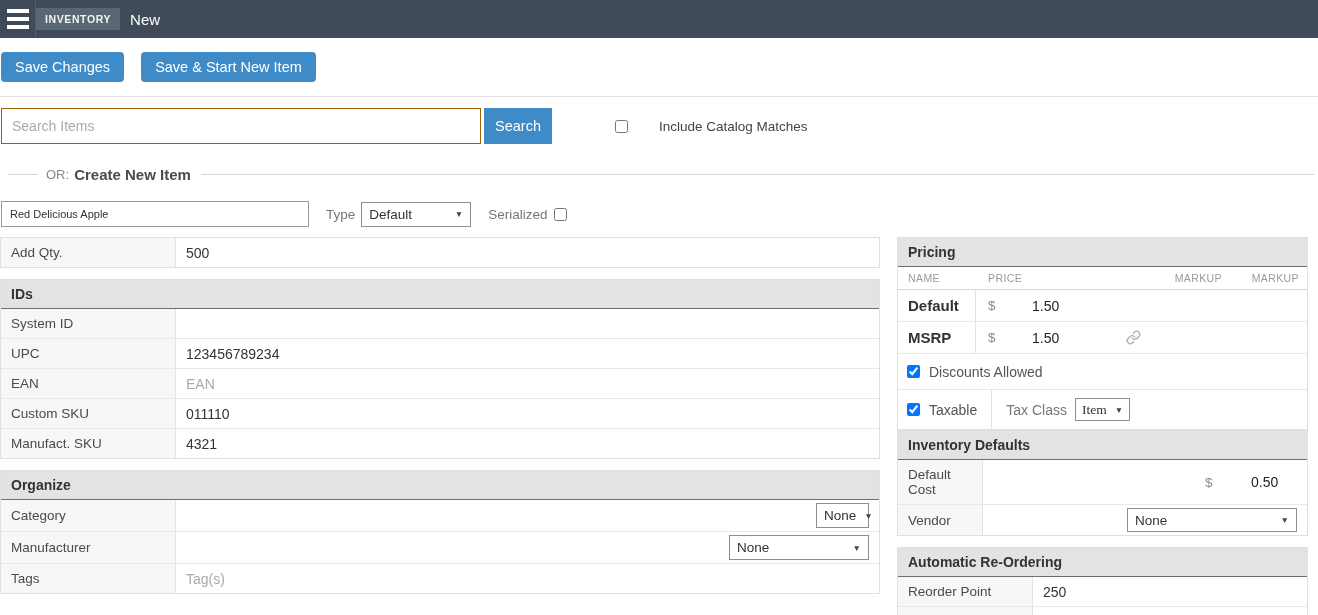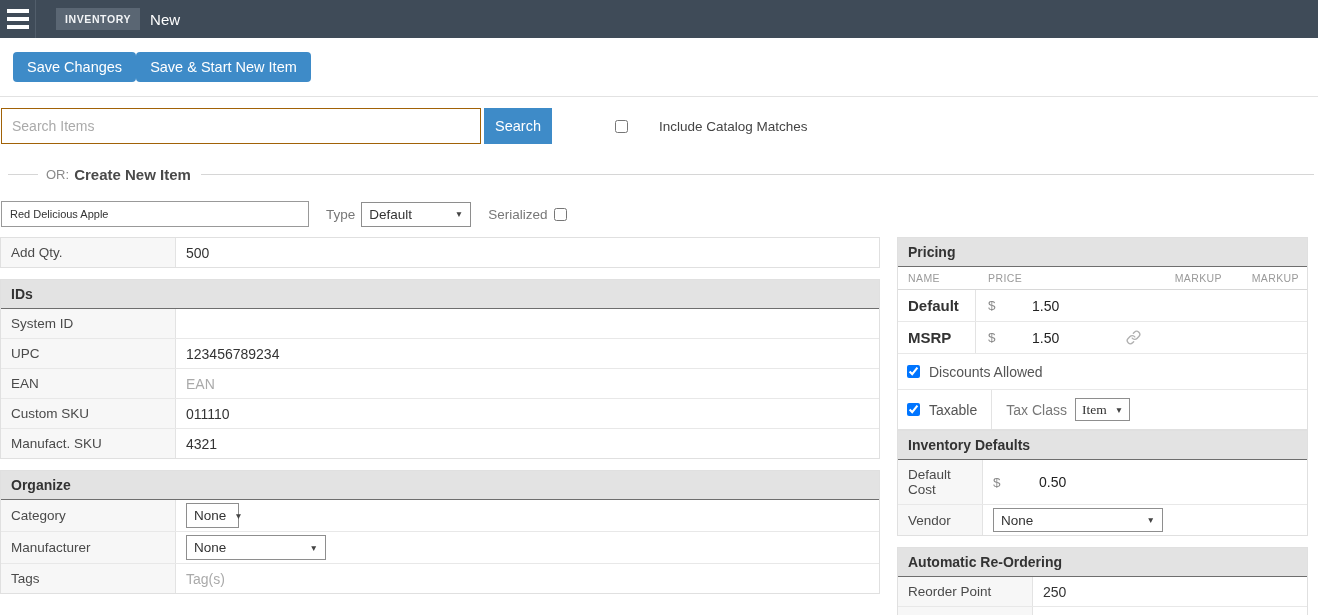--- a/index.html
+++ b/index.html
@@ -5,26 +5,26 @@
   * { box-sizing: border-box; margin: 0; padding: 0; }
   html,body { width:1318px; height:615px; overflow:hidden; background:#fff;
     font-family:"Liberation Sans", sans-serif; color:#333; }
 
   
   .topbar { height:38px; background:#3f4b58; display:flex; align-items:center; }
   .hamburger { width:36px; height:38px; display:flex; flex-direction:column;
     justify-content:center; align-items:center; gap:4px; cursor:pointer;
     border-right:1px solid #525e6b; }
   .hamburger span { display:block; width:22px; height:4px; background:#fff; }
-  .module-badge { margin-left:20px; background:#5a6673; color:#f2f4f6;
+  .module-badge { margin-left:0; background:#5a6673; color:#f2f4f6;
     font-size:10.5px; font-weight:bold; letter-spacing:0.6px; padding:5px 9px; }
   .page-title { color:#fff; font-size:15px; margin-left:10px; }
 
   
-  .toolbar { padding:14px 0 14px 13px; border-bottom:1px solid #e2e2e2; display:flex; }
+  .toolbar { padding:14px 0 14px 1px; border-bottom:1px solid #e2e2e2; display:flex; gap:17px; }
   .btn-blue { background:#3e8bc8; color:#fff; border:none; border-radius:4px;
     font-family:inherit; font-size:14.5px; padding:7px 14px; cursor:pointer; }
 
   
   .search-row { margin:11px 0 0 1px; display:flex; align-items:center; }
   .search-input { width:480px; height:36px; border:1px solid #a16207; padding:0 10px;
     font-family:inherit; font-size:14px; color:#333; }
   .search-input::placeholder { color:#aaa; }
   .btn-search { margin-left:3px; height:36px; width:68px; border:none; background:#3e8bc8;
     color:#fff; font-family:inherit; font-size:14.5px; cursor:pointer; }
@@ -57,21 +57,21 @@
   .col-left { width:880px; }
   .col-right { width:411px; margin-left:17px; }
 
   .tbl { border:1px solid #e0e0e0; margin-bottom:11px; background:#fff; }
   .sec-hdr { background:#e3e3e3; border-bottom:1px solid #6e6e6e; padding:6px 10px;
     font-size:14px; font-weight:bold; color:#333; }
   .frow { display:flex; align-items:stretch; border-bottom:1px solid #e8e8e8; background:#fff; }
   .frow:last-child { border-bottom:none; }
   .lbl { flex:0 0 175px; background:#f7f7f7; border-right:1px solid #e3e3e3;
     padding:7px 10px; color:#4a4a4a; font-size:13.5px; display:flex; align-items:center; }
-  .val { flex:1; padding:3px 10px; display:flex; align-items:center; }
+  .val { flex:1; padding:3px 10px; display:flex; align-items:center;justify-content:flex-end; }
   .cellinput { border:none; outline:none; width:100%; background:transparent;
     font-family:inherit; font-size:14px; color:#333; }
   .cellinput::placeholder { color:#aaa; }
 
   
   .pr-headrow { display:flex; border-bottom:1px solid #d8d8d8; padding:5px 0;
     font-size:10.5px; color:#9a9a9a; letter-spacing:0.4px; }
   .pr-headrow .h-name { width:78px; padding-left:10px; }
   .pr-headrow .h-price { flex:1; padding-left:12px; }
   .pr-headrow .h-markup { width:95px; text-align:right; }

